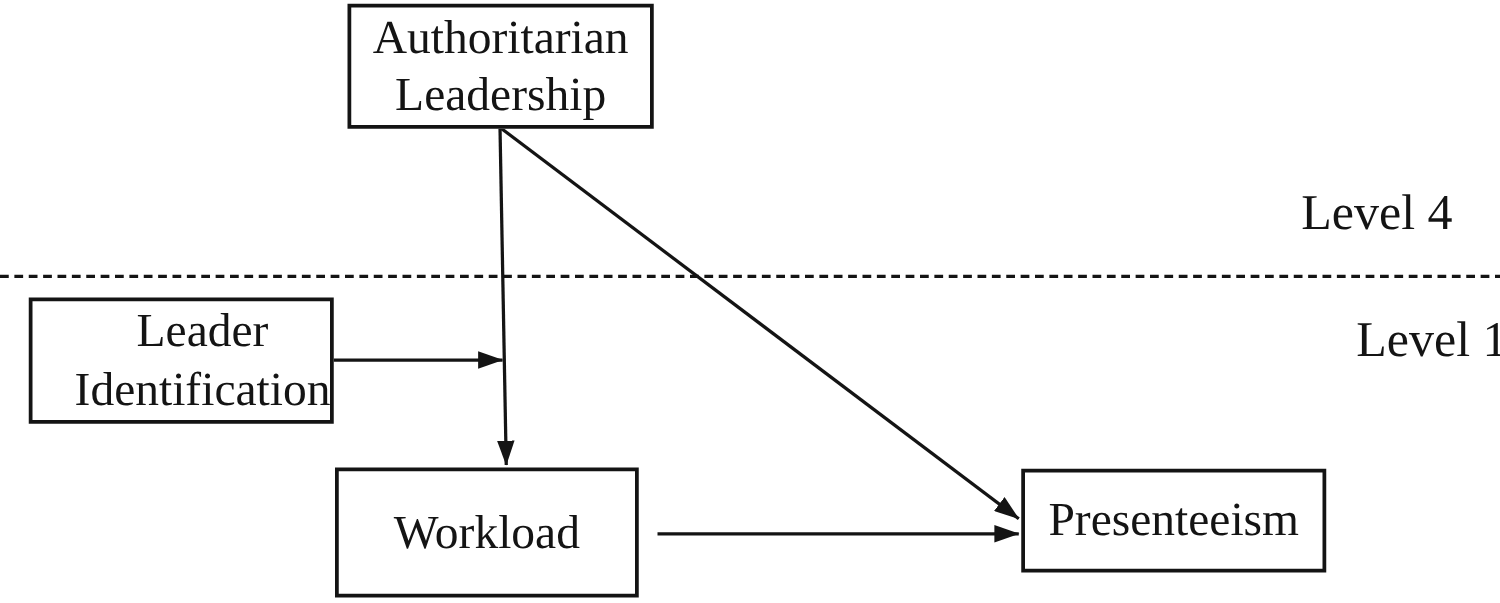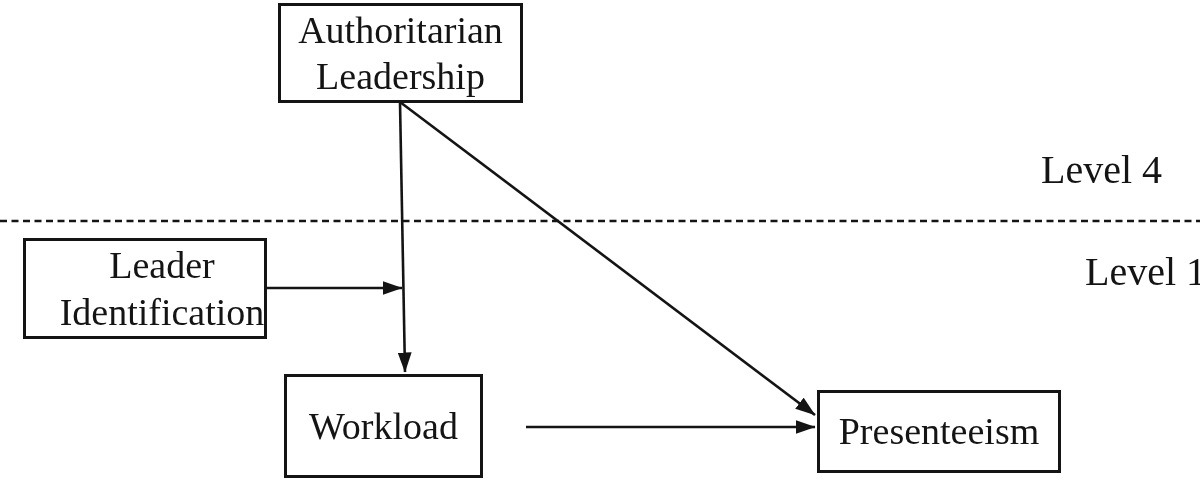--- a/index.html
+++ b/index.html
@@ -26,22 +26,22 @@
     display: flex;
     align-items: center;
     justify-content: center;
     text-align: center;
     font-size: 38px;
     line-height: 1.22;
     padding: 0 4px;
   }
   .node-al  { left: 278px; top: 3px;   width: 245px; height: 100px; }
   .node-li  { left: 23px;  top: 238px; width: 244px; height: 101px; padding-left: 38px; }
-  .node-wl  { left: 284px; top: 374px; width: 199px; height: 104px; }
-  .node-pr  { left: 817px; top: 390px; width: 244px; height: 83px; }
+  .node-wl  { left: 268px; top: 374px; width: 243px; height: 104px; }
+  .node-pr  { left: 817px; top: 375px; width: 244px; height: 83px; }
   .level-label {
     position: absolute;
     font-size: 40px;
     line-height: 1;
     white-space: nowrap;
   }
   .level-2 { left: 1041px; top: 150px; }
   .level-1 { left: 1044px; top: 252px; margin-left: 41px; }
 </style>
 </head>

